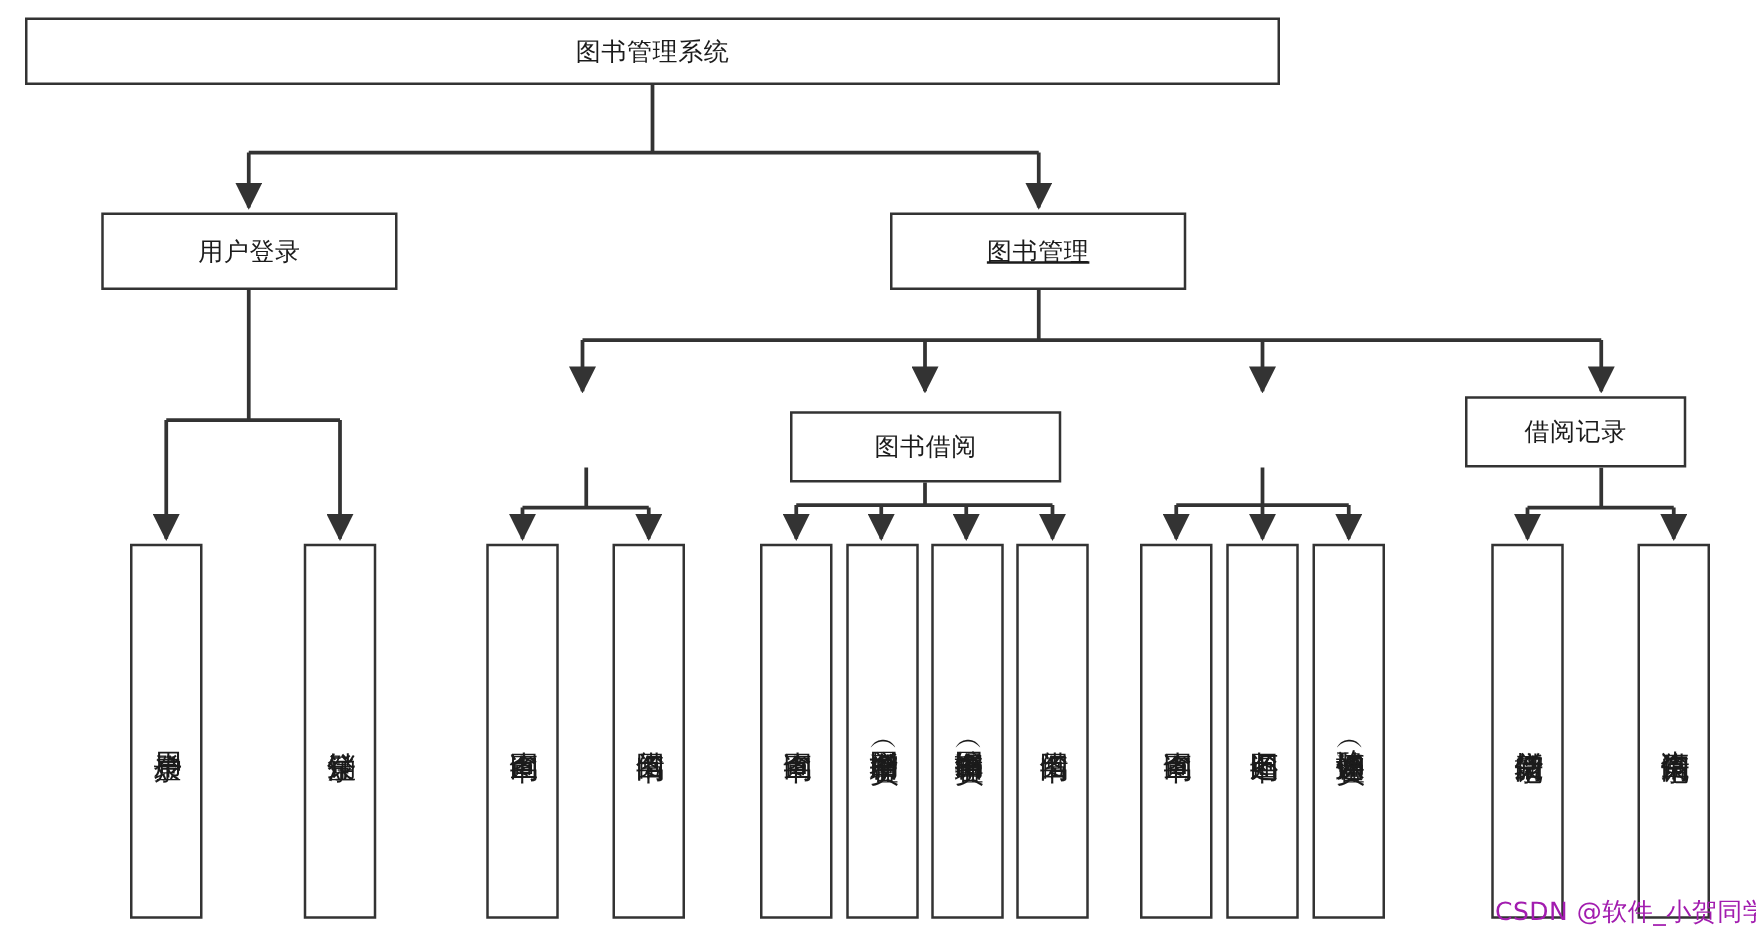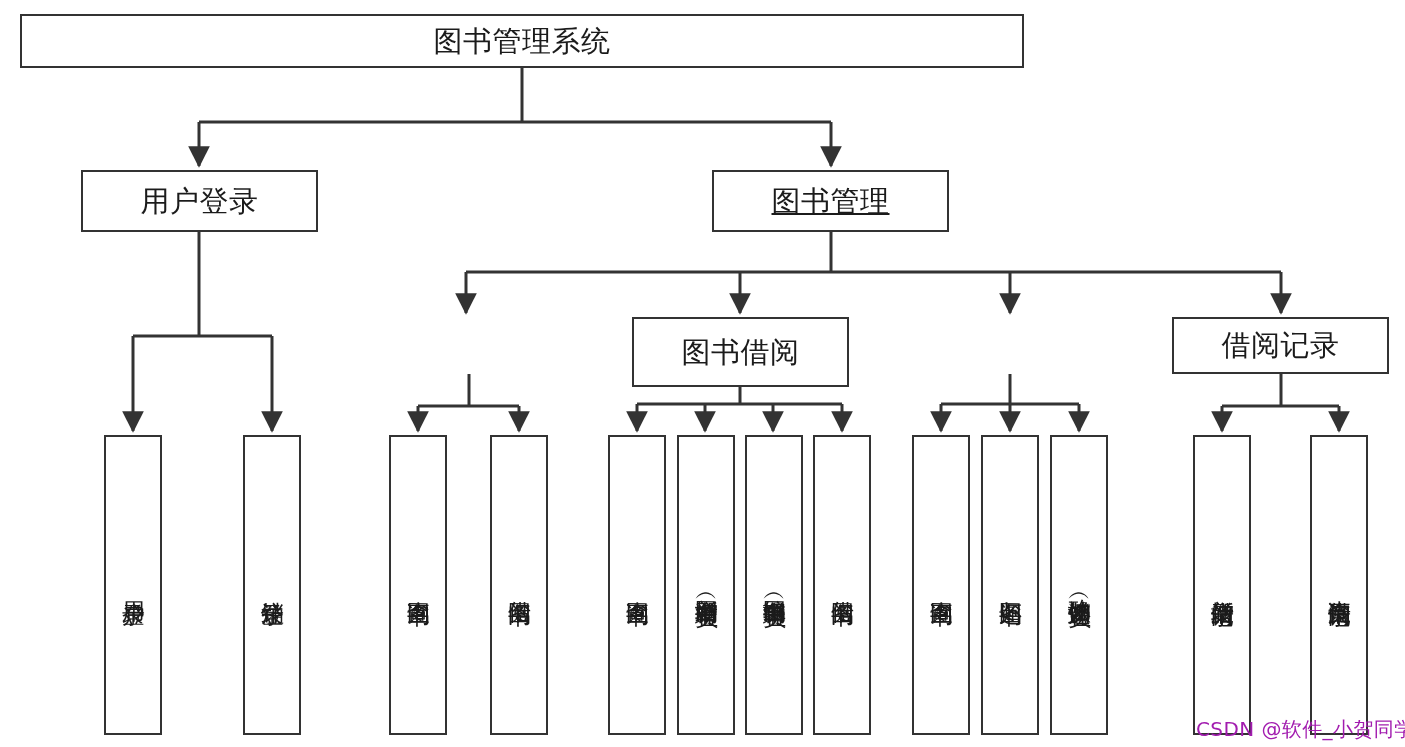--- a/index.html
+++ b/index.html
@@ -27,21 +27,21 @@
   .node {
     position: absolute;
     border: 2px solid #333333;
     background: #ffffff;
     display: flex;
     align-items: center;
     justify-content: center;
     color: #1b1b1b;
   }
   .node-h {
-    font-size: 29px;
+    font-size: 20px;
     line-height: 1.25;
     letter-spacing: 0.5px;
     white-space: nowrap;
   }
   .node-v {
     writing-mode: vertical-rl;
     text-orientation: upright;
     font-size: 23px;
     line-height: 1.12;
     letter-spacing: 1px;
@@ -128,26 +128,26 @@
 
   <div class="node node-h" style="left:81px; top:170px; width:237px; height:62px;">
     <span>用户登录</span>
   </div>
 
   <div class="node node-h" style="left:712px; top:170px; width:237px; height:62px;text-decoration:underline;">
     <span>图书管理</span>
   </div>
 
 
-  <div class="node node-h" style="left:632px; top:317px; width:217px; height:70px;">
+  <div class="node node-h" style="left:632px; top:329px; width:217px; height:57px;">
     <span>图书借阅</span>
   </div>
 
 
-  <div class="node node-h" style="left:1172px; top:317px; width:217px; height:57px;">
+  <div class="node node-h" style="left:1172px; top:317px; width:177px; height:57px;">
     <span>借阅记录</span>
   </div>
 
   <div class="node node-v" style="left:104px; top:435px; width:58px; height:300px;">
     <span class="vtext">用户登录</span>
   </div>
 
   <div class="node node-v" style="left:243px; top:435px; width:58px; height:300px;">
     <span class="vtext">注销登录</span>
   </div>

